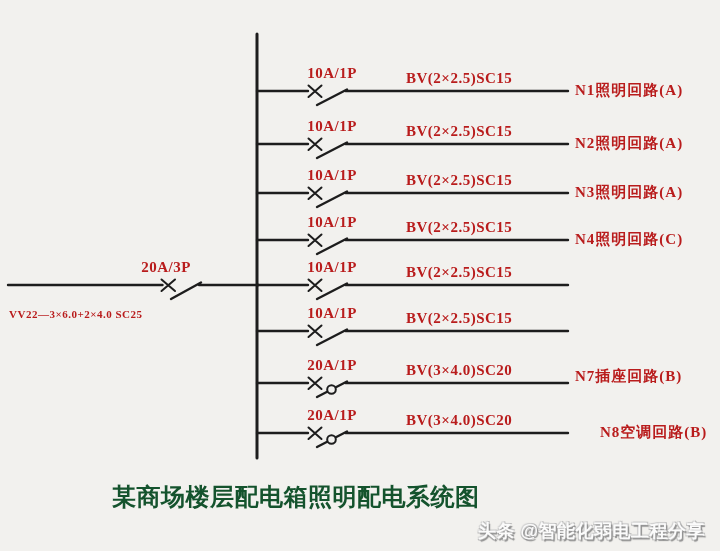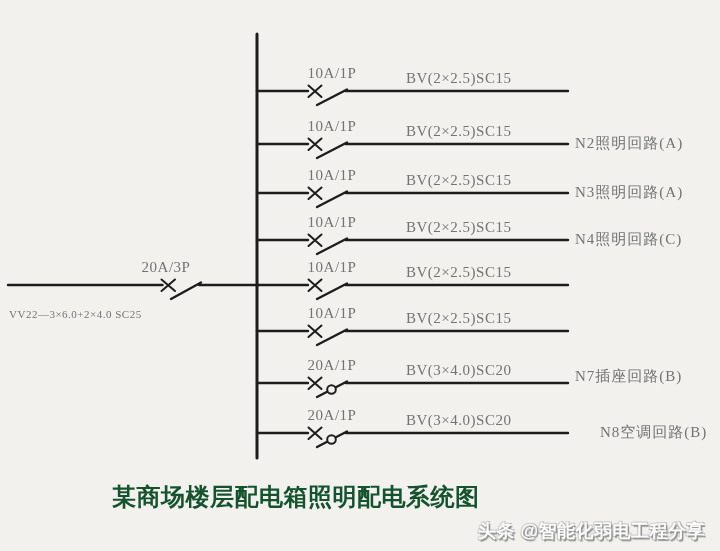--- a/index.html
+++ b/index.html
@@ -16,25 +16,25 @@
     font-family: "Liberation Serif", "DejaVu Serif", serif;
     color: #1d1d1d;
   }
   svg.linework {
     position: absolute;
     left: 0;
     top: 0;
   }
   .lbl {
     position: absolute;
-    font-weight: normal;
+    font-weight: bold;
     font-size: 15px;
     line-height: 17px;
     white-space: nowrap;
-    color: #737373;
+    color: #b91c1c;
   }
   .amp {
     width: 90px;
     text-align: center;
     letter-spacing: 0.5px;
   }
   .cable {
     letter-spacing: 0.5px;
   }
   .circuit {
@@ -143,20 +143,21 @@
         <line x1="345.5" y1="433" x2="568" y2="433"></line>
       </g>
     </g>
   </svg>
 
   <div class="lbl amp" style="left:121px; top:259px;">20A/3P</div>
   <div class="lbl main-cable" style="left:9px; top:306px;">VV22—3×6.0+2×4.0 SC25</div>
 
   <div class="lbl amp" style="left:287px; top:65px;">10A/1P</div>
   <div class="lbl cable" style="left:406px; top:70px;">BV(2×2.5)SC15</div>
+  <div class="lbl circuit" style="left:575px; top:82px;">N1照明回路(A)</div>
 
   <div class="lbl amp" style="left:287px; top:118px;">10A/1P</div>
   <div class="lbl cable" style="left:406px; top:123px;">BV(2×2.5)SC15</div>
   <div class="lbl circuit" style="left:575px; top:135px;">N2照明回路(A)</div>
 
   <div class="lbl amp" style="left:287px; top:167px;">10A/1P</div>
   <div class="lbl cable" style="left:406px; top:172px;">BV(2×2.5)SC15</div>
   <div class="lbl circuit" style="left:575px; top:184px;">N3照明回路(A)</div>
 
   <div class="lbl amp" style="left:287px; top:214px;">10A/1P</div>

